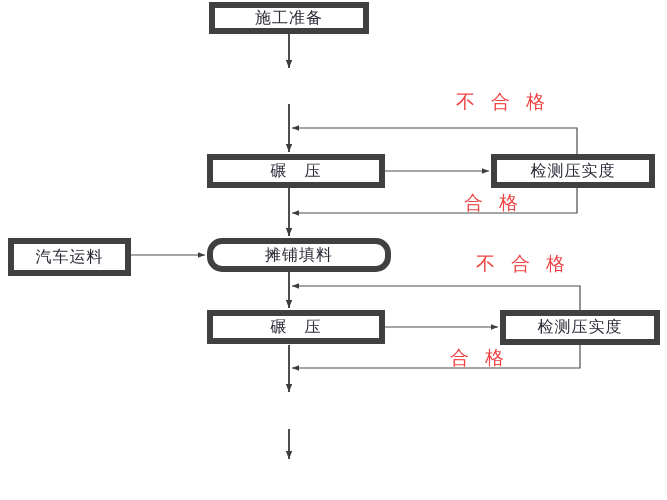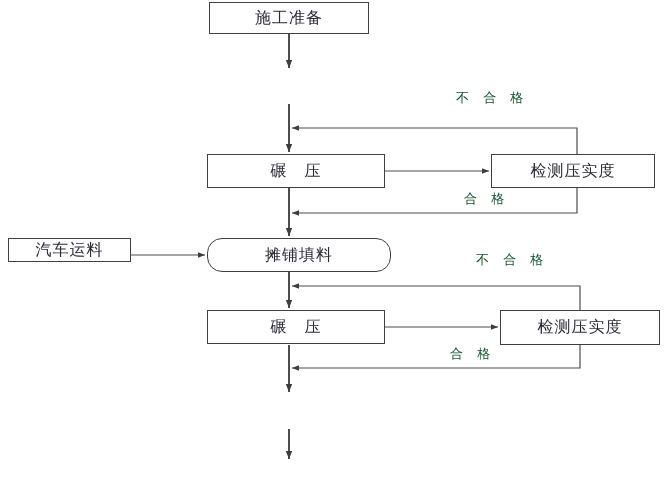--- a/index.html
+++ b/index.html
@@ -6,33 +6,33 @@
   body{
     width:667px;height:500px;
     background:#ffffff;
     font-family:"DejaVu Sans","Liberation Sans",sans-serif;
     overflow:hidden;
   }
   #canvas{position:relative;width:667px;height:500px;}
   .node{
     position:absolute;
     box-sizing:border-box;
-    border:1px solid #404040;
+    border:6px solid #404040;
     background:#ffffff;
     display:flex;align-items:center;justify-content:center;
     color:#2b2b38;
     font-size:16px;
     letter-spacing:1px;
     white-space:nowrap;
     z-index:3;
   }
   .label{
     position:absolute;
-    color:#14532d;
-    font-size:13px;
+    color:#ef4444;
+    font-size:19px;
     letter-spacing:5px;
     white-space:nowrap;
     z-index:3;
   }
   svg#edges{position:absolute;left:0;top:0;width:667px;height:500px;z-index:1;}
   .ln{stroke:#4d4d4d;fill:none;}
   .thick{stroke-width:2;}
   .thin{stroke-width:1.2;}
 </style>
 </head>
@@ -83,21 +83,21 @@
 
 
   <div class="node" style="left:207px;top:154px;width:178px;height:34px;">
     <span>碾　压</span>
   </div>
 
   <div class="node" style="left:491px;top:154px;width:164px;height:34px;">
     <span>检测压实度</span>
   </div>
 
-  <div class="node" style="left:8px;top:238px;width:123px;height:24px;">
+  <div class="node" style="left:8px;top:238px;width:123px;height:38px;">
     <span>汽车运料</span>
   </div>
 
   <div class="node" style="left:207px;top:238px;width:184px;height:34px;border-radius:15px;">
     <span>摊铺填料</span>
   </div>
 
   <div class="node" style="left:207px;top:310px;width:178px;height:34px;">
     <span>碾　压</span>
   </div>

